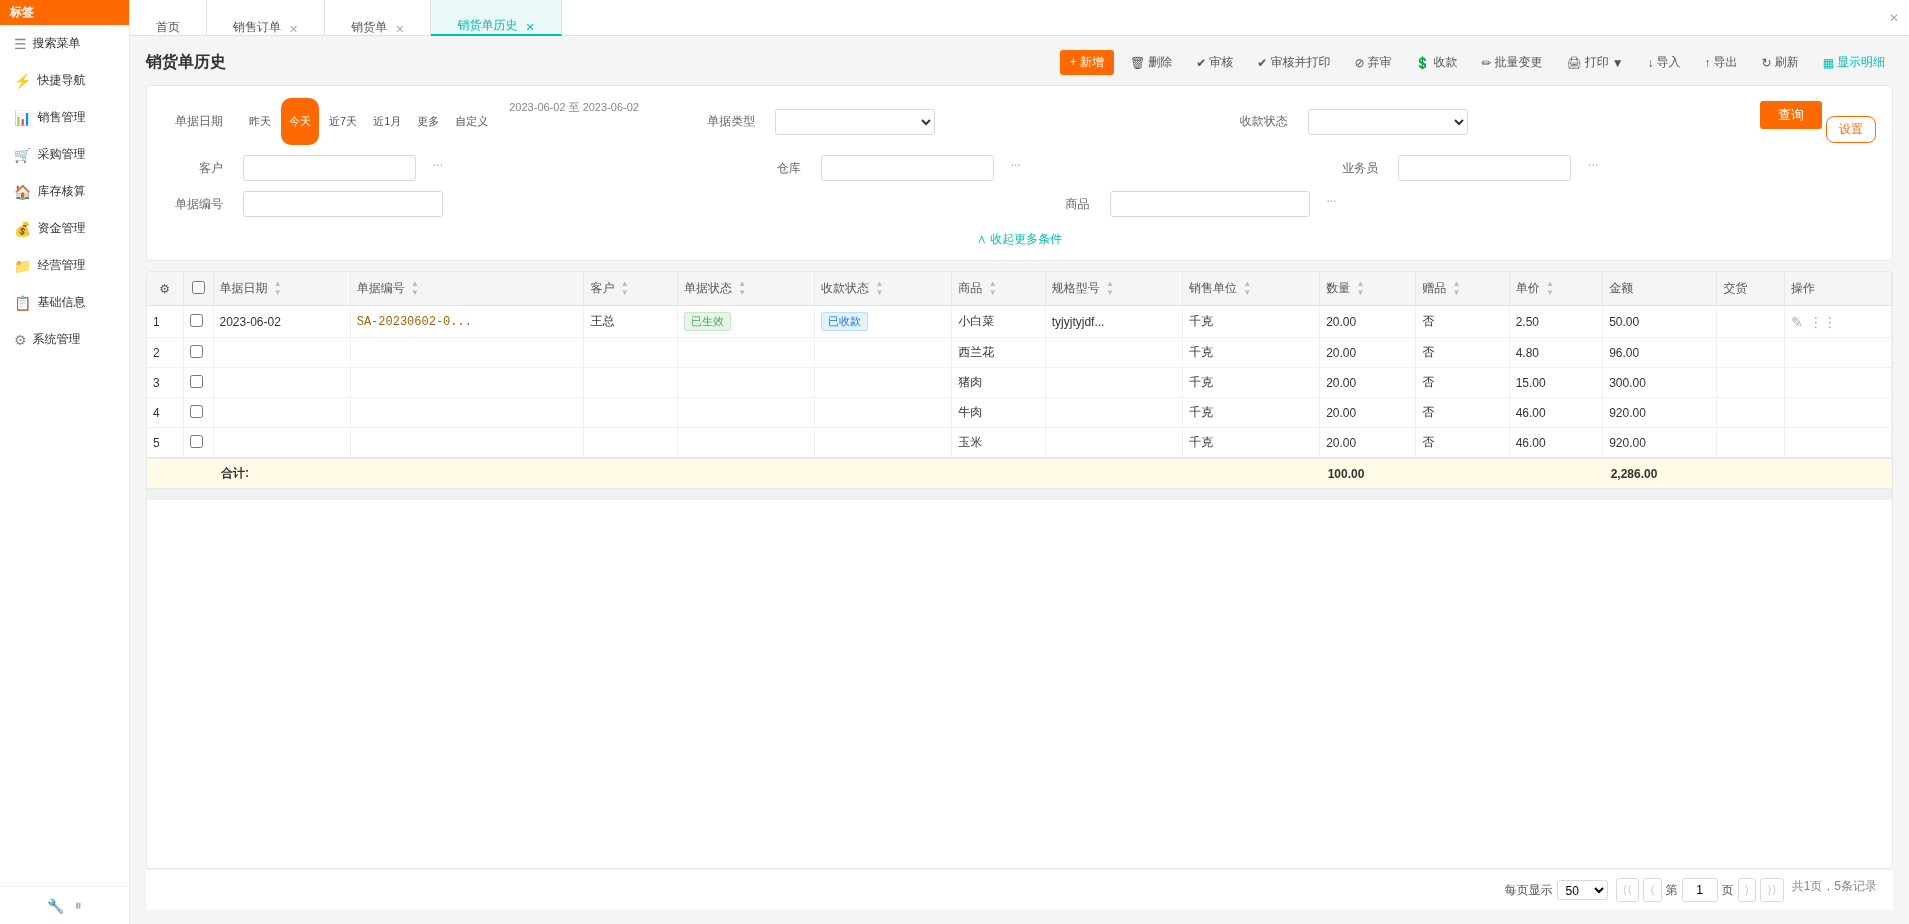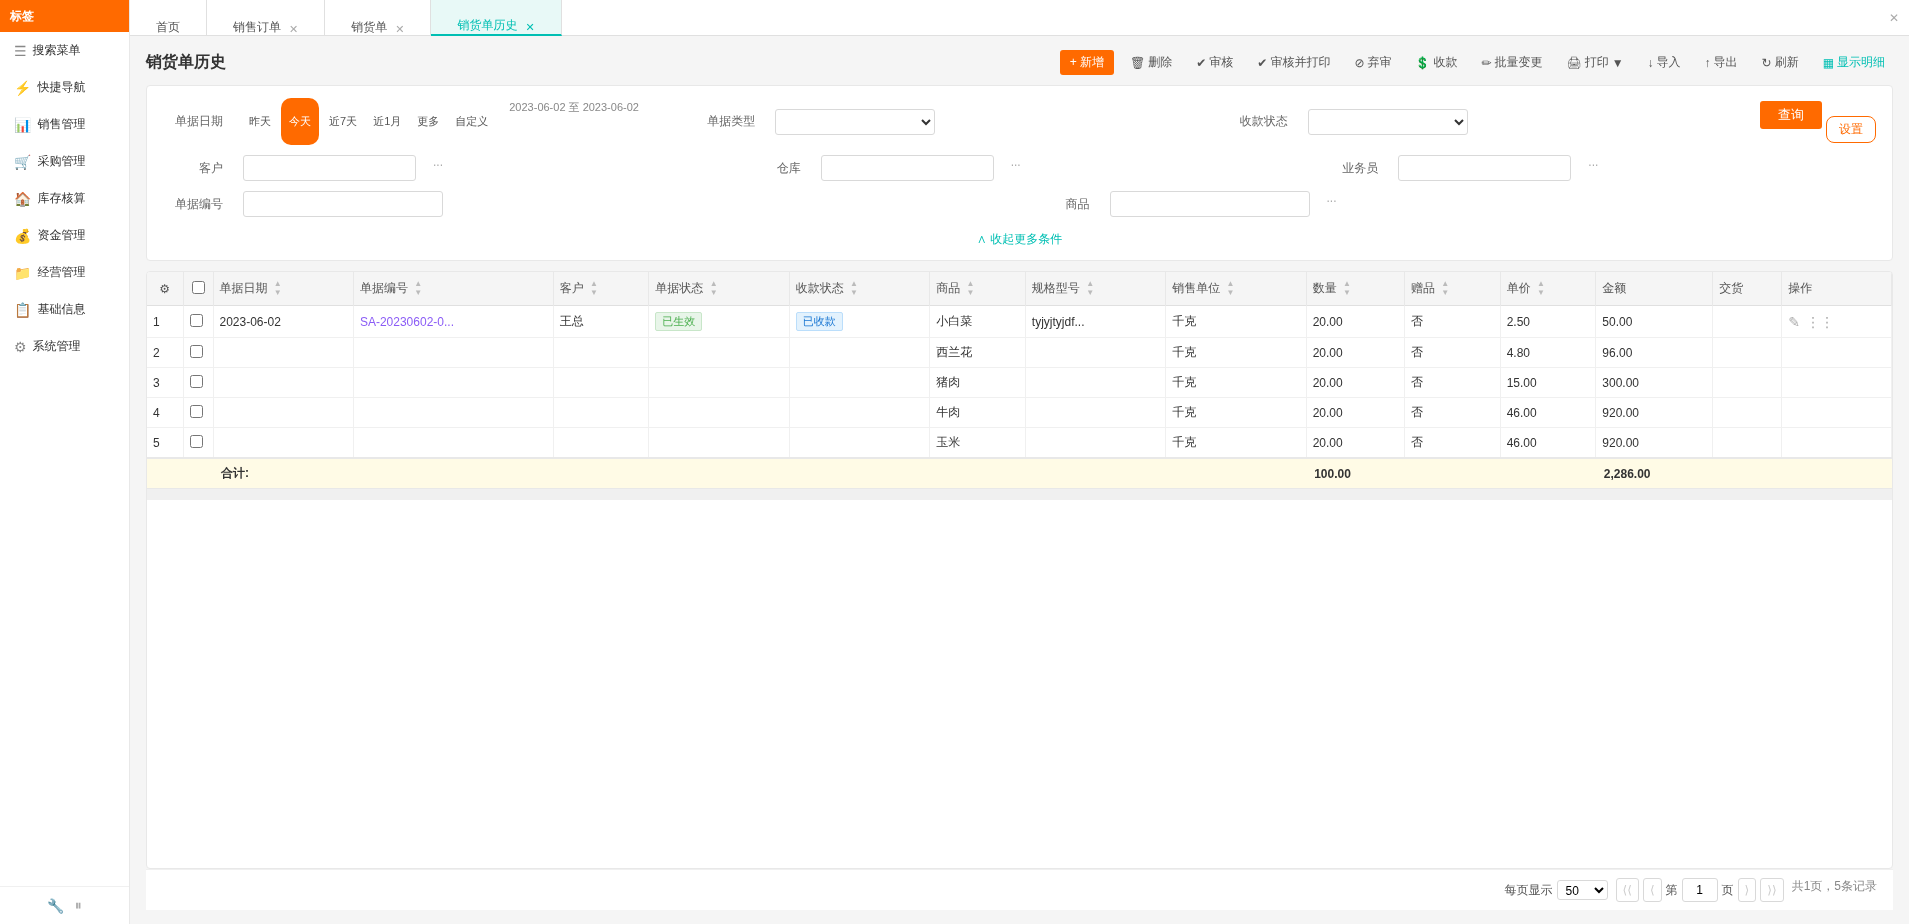--- a/index.html
+++ b/index.html
@@ -8,21 +8,21 @@
     
     .sidebar {
       width: 130px;
       background: #fff;
       border-right: 1px solid #e8e8e8;
       display: flex;
       flex-direction: column;
       flex-shrink: 0;
     }
     .sidebar-logo {
-      height: 32px;
+      height: 25px;
       background: #ff6a00;
       display: flex;
       align-items: center;
       padding: 0 10px;
       color: #fff;
       font-size: 13px;
       font-weight: bold;
     }
     .sidebar-item {
       display: flex;
@@ -269,21 +269,21 @@
       border-right: 1px solid #f0f0f0;
     }
     .status-badge {
       display: inline-block;
       padding: 1px 6px;
       border-radius: 2px;
       font-size: 11px;
     }
     .status-active { background: #e8f5e9; color: #4caf50; border: 1px solid #c8e6c9; }
     .status-paid { background: #e3f2fd; color: #1976d2; border: 1px solid #bbdefb; }
-    .link-text { color: #8b5cf6; cursor: pointer; }
+    .link-text { color: #a16207; cursor: pointer; font-family: Liberation Mono, monospace; }
     .action-icons { display: flex; gap: 6px; align-items: center; }
     .action-icon { color: #aaa; cursor: pointer; font-size: 14px; }
 
     
     .table-footer-row {
       background: #fffbe6;
       border-top: 2px solid #e8e8e8;
     }
     .table-footer-row td {
       padding: 6px 8px;

